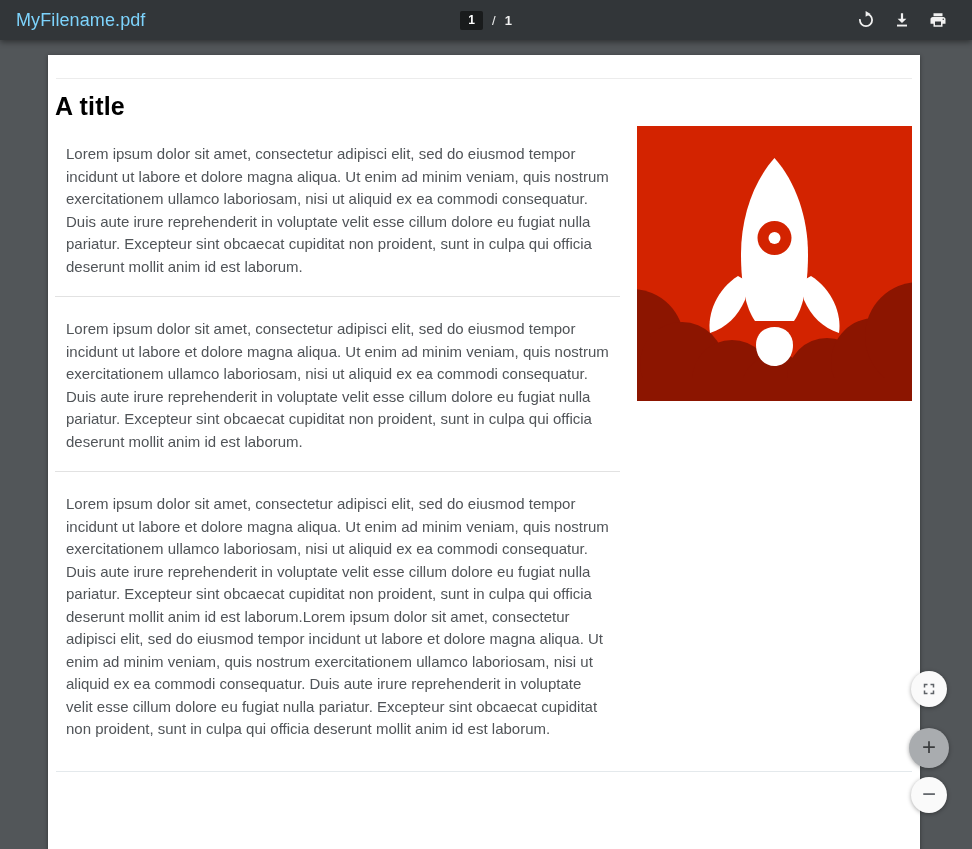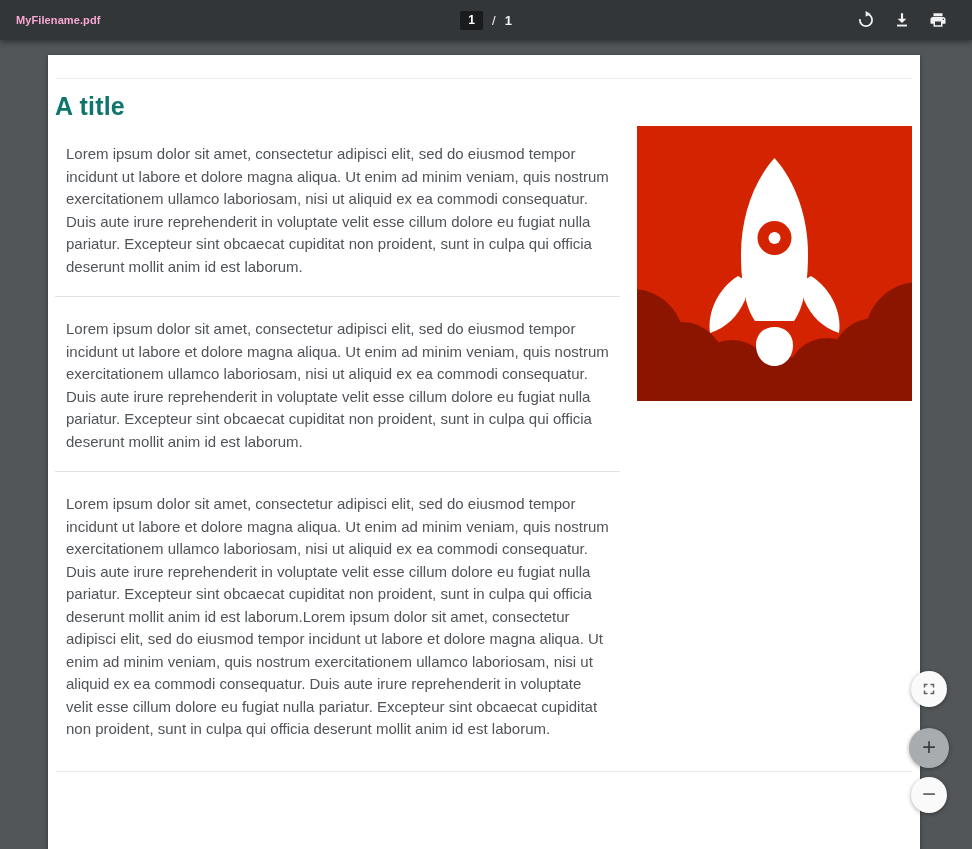--- a/index.html
+++ b/index.html
@@ -12,21 +12,21 @@
 
   
   .toolbar {
     position: relative; z-index: 5;
     height: 40px; background: #323639;
     display: flex; align-items: center;
     padding: 0 16px;
     box-shadow: 0 2px 6px rgba(0,0,0,.45);
   }
   .tb-left { flex: 1; display: flex; align-items: center; }
-  .filename { color: #f9a8d4; font-size: 11px; font-weight: 700; letter-spacing: .1px; }
+  .filename { color: #7dd3fc; font-size: 18px; font-weight: 400; letter-spacing: .1px; }
   .tb-center { display: flex; align-items: center; gap: 9px; color: #f1f1f1; font-size: 13px; }
   .page-input {
     width: 23px; height: 19px; background: #191b1c; border: none; border-radius: 2px;
     color: #ffffff; text-align: center; font-size: 12px; font-weight: 700;
     font-family: "Liberation Sans", sans-serif; padding: 0;
   }
   .page-total { font-weight: 700; }
   .tb-right { flex: 1; display: flex; justify-content: flex-end; align-items: center; }
   .icon-btn {
     width: 36px; height: 36px; border: none; background: transparent; padding: 0;
@@ -39,21 +39,21 @@
     width: 872px; margin-left: 48px; margin-top: 15px;
     min-height: 1100px; background: #ffffff;
     box-shadow: 0 1px 4px rgba(0,0,0,.4);
     padding-top: 23px;
   }
   hr { border: none; border-top: 1px solid #e2e2e2; margin: 0; }
   .hr-full { margin: 0 8px; border-top-color: #ececec; }
   .hr-bottom { margin-top: 19px; border-top-color: #e4e9ec; }
   .doc-title {
     margin: 11px 0 0 7px; font-size: 25px; line-height: 32px;
-    font-weight: 700; color: #0f766e; letter-spacing: .2px;
+    font-weight: 700; color: #000000; letter-spacing: .2px;
   }
   .content { display: flex; padding-left: 7px; margin-top: 10px; }
   .text-col { width: 565px; }
   .text-col p { margin: 11px; font-size: 15px; line-height: 22.5px; color: #505458; }
   .text-col hr { margin: 18px 0 21px 0; }
   .image-col { width: 275px; margin-left: 17px; margin-top: -6px; }
   .image-col svg { display: block; }
 
   
   .fab {

